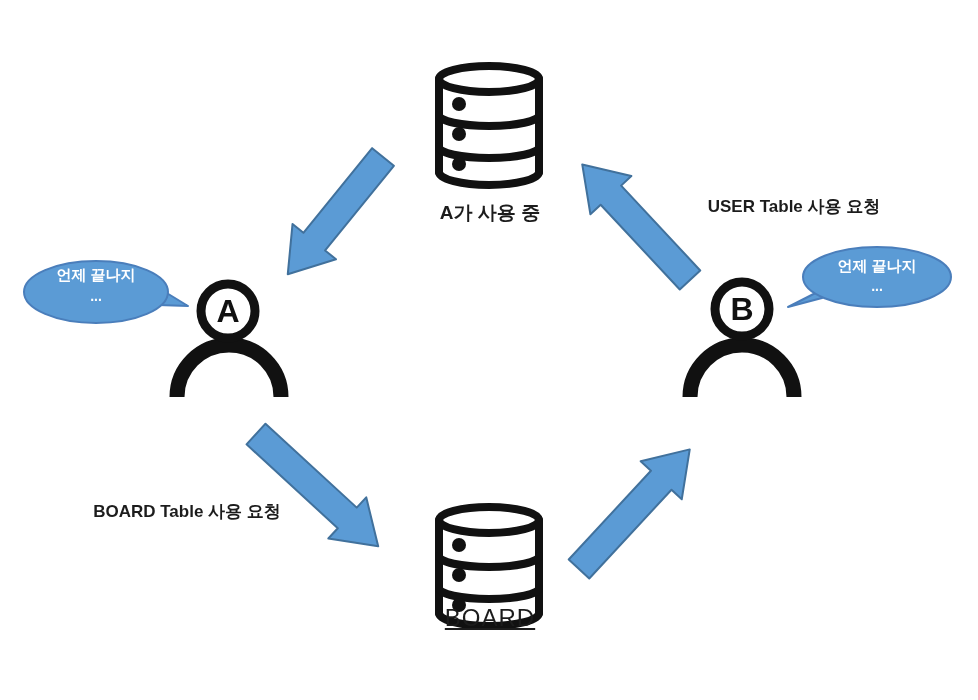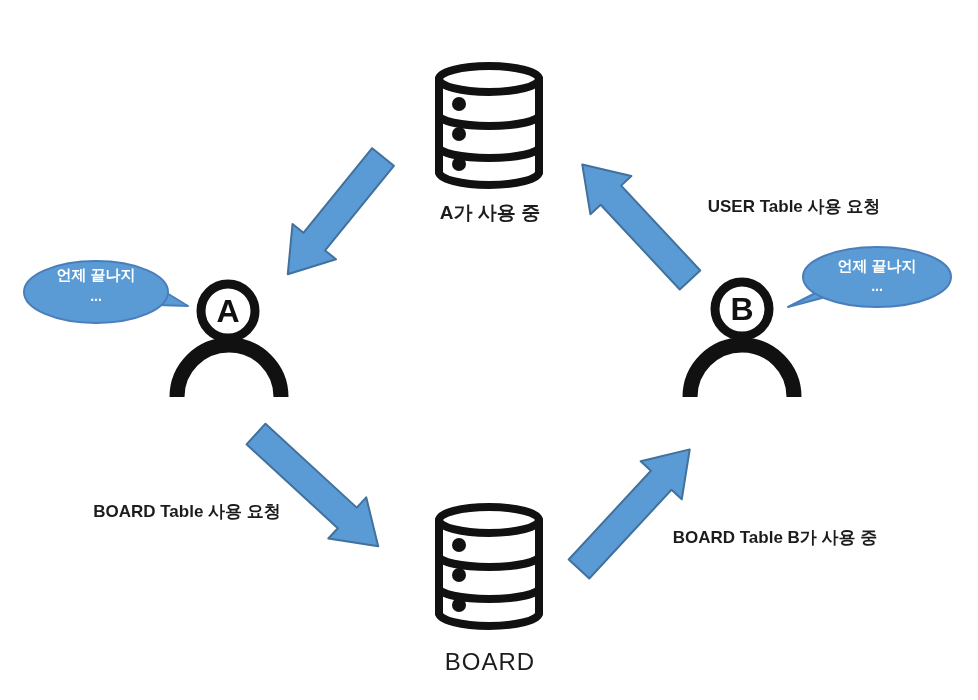--- a/index.html
+++ b/index.html
@@ -78,24 +78,23 @@
   </svg>
 
 
   <div class="lbl status-label" style="left:390px;top:202px;width:200px;">A가 사용 중</div>
 
 
   <div class="lbl arrow-label" style="left:664px;top:197px;width:260px;">USER Table 사용 요청</div>
 
   <div class="lbl arrow-label" style="left:47px;top:502px;width:280px;">BOARD Table 사용 요청</div>
 
-  <div class="lbl arrow-label" style="left:635px;top:528px;width:280px;">BOARD Table B가 사용 중</div>
 
 
-  <div class="lbl title-label" style="left:400px;top:648px;width:180px;">BOARD</div>
+  <div class="lbl title-label" style="left:400px;top:604px;width:180px;text-decoration:underline;">BOARD</div>
 
   <div class="lbl person-letter" style="left:208px;top:292px;width:40px;">A</div>
 
   <div class="lbl person-letter" style="left:722px;top:290px;width:40px;">B</div>
 
   <div class="lbl bubble-text" style="left:26px;top:266px;width:140px;">언제 끝나지</div>
   <div class="lbl bubble-dots" style="left:26px;top:288px;width:140px;">...</div>
 
   <div class="lbl bubble-text" style="left:807px;top:257px;width:140px;">언제 끝나지</div>
   <div class="lbl bubble-dots" style="left:807px;top:278px;width:140px;">...</div>

